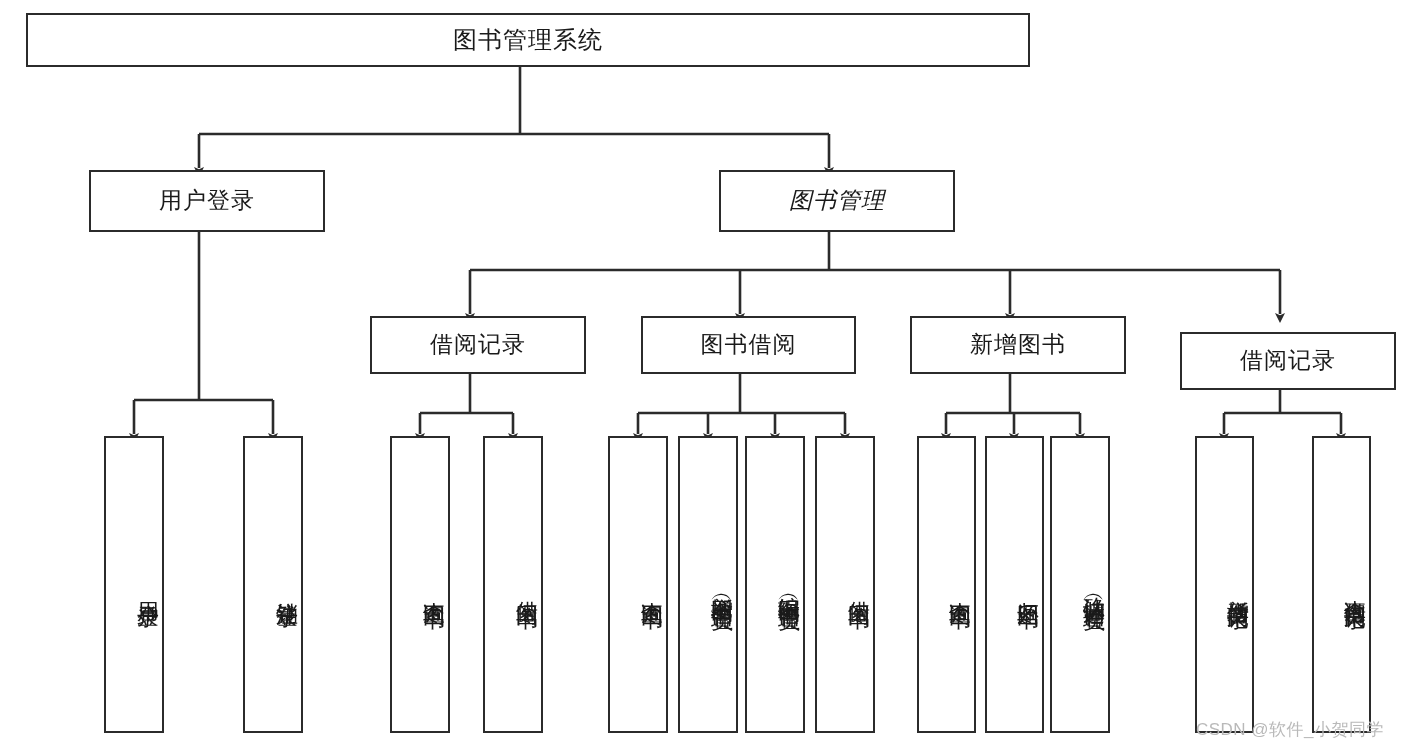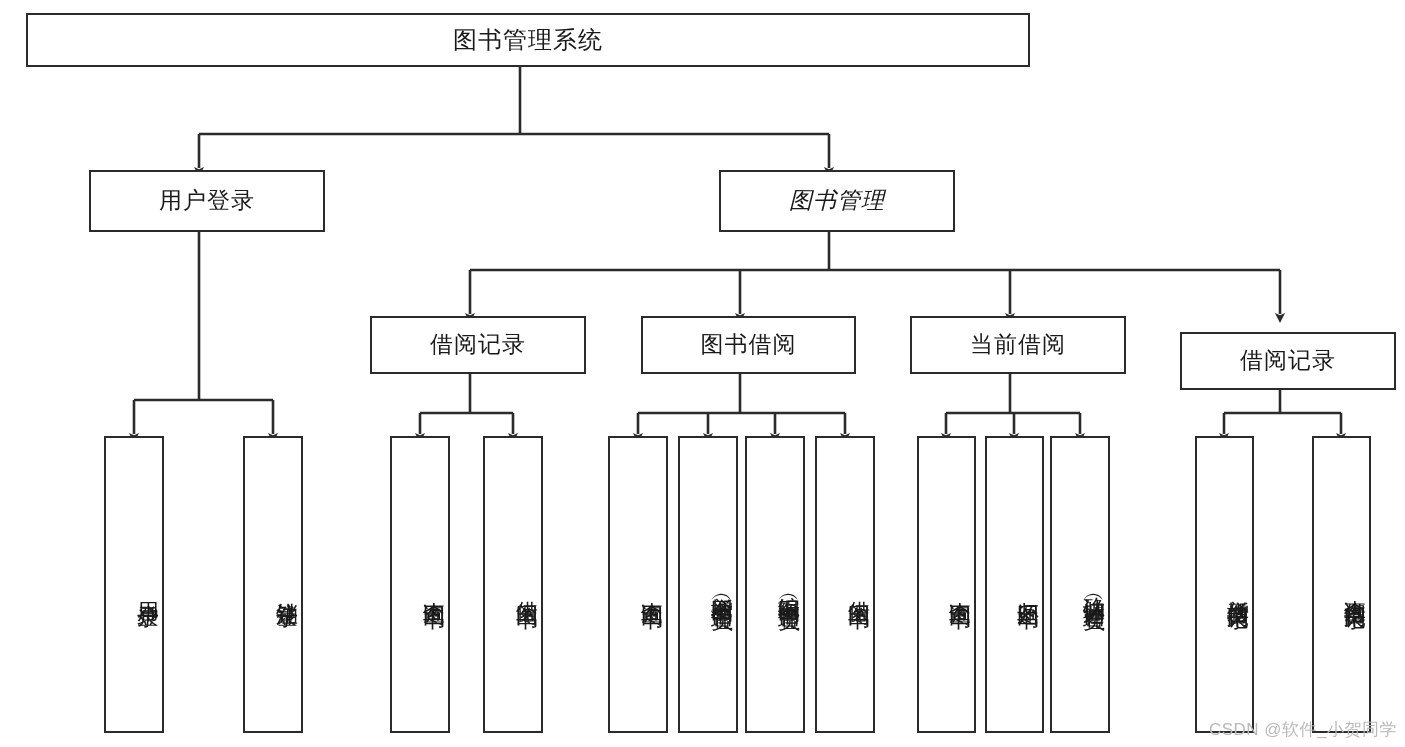--- a/index.html
+++ b/index.html
@@ -55,21 +55,21 @@
     writing-mode: vertical-rl;
     text-orientation: upright;
     display: block;
     white-space: nowrap;
   }
   .node.root {
     font-size: 24px;
   }
   #watermark {
     position: absolute;
-    right: 8px;
+    right: 21px;
     bottom: 6px;
     font-size: 17px;
     color: #b9b9b9;
     letter-spacing: 0.5px;
     white-space: nowrap;
     user-select: none;
   }
 </style>
 </head>
 <body>
@@ -130,21 +130,21 @@
       <div class="node horizontal" style="left: 711px; top: 170px; width: 236px; height: 62px; font-style: italic;">
         <span>图书管理</span>
       </div>
       <div class="node horizontal" style="left: 362px; top: 316px; width: 216px; height: 58px;">
         <span>借阅记录</span>
       </div>
       <div class="node horizontal" style="left: 633px; top: 316px; width: 215px; height: 58px; text-align: right;">
         <span>图书借阅</span>
       </div>
       <div class="node horizontal" style="left: 902px; top: 316px; width: 216px; height: 58px;">
-        <span>当前借阅</span>
+        <span>新增图书</span>
       </div>
       <div class="node horizontal" style="left: 1172px; top: 332px; width: 216px; height: 58px;">
         <span>借阅记录</span>
       </div>
       <div class="node vertical" style="left: 104px; top: 436px; width: 60px; height: 297px;">
         <span class="vlabel">用户登录</span>
       </div>
       <div class="node vertical" style="left: 243px; top: 436px; width: 60px; height: 297px;">
         <span class="vlabel">注销登录</span>
       </div>

